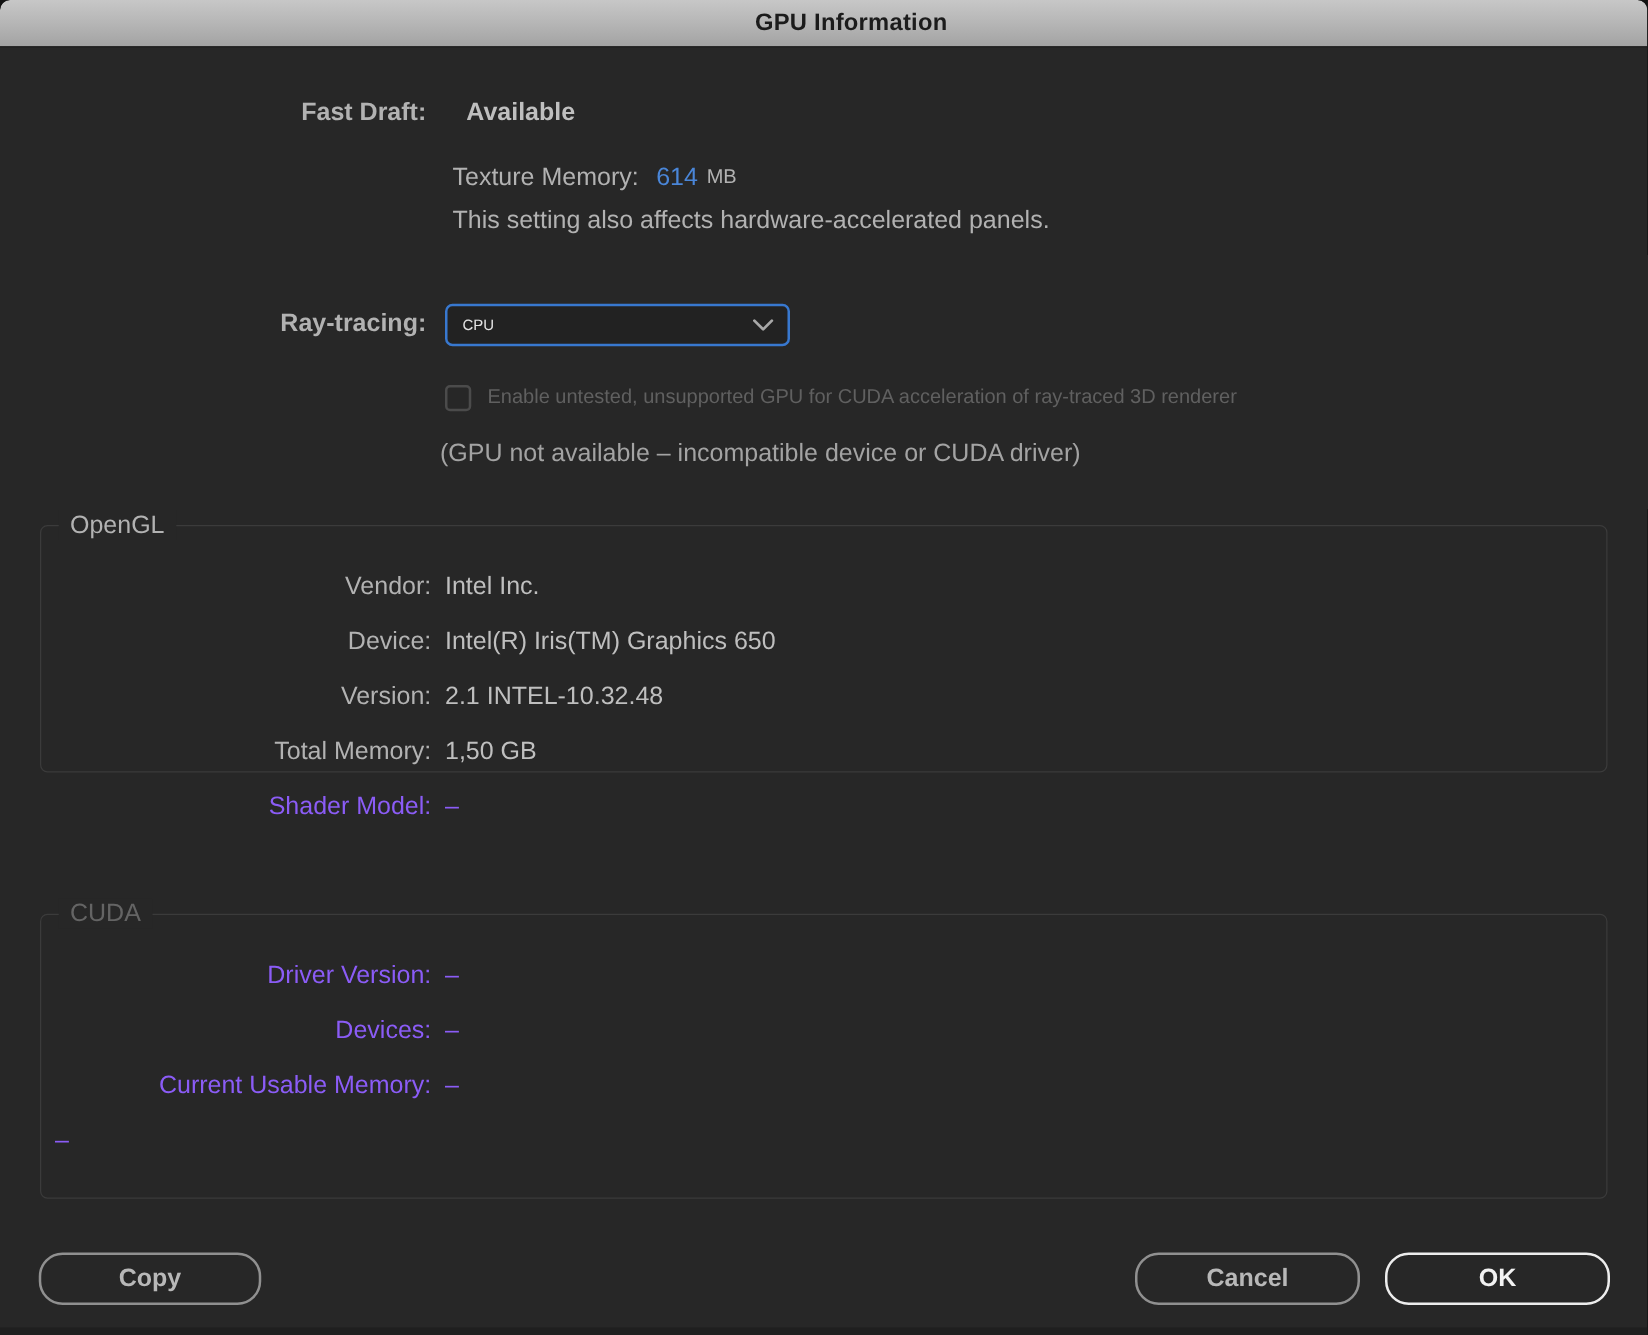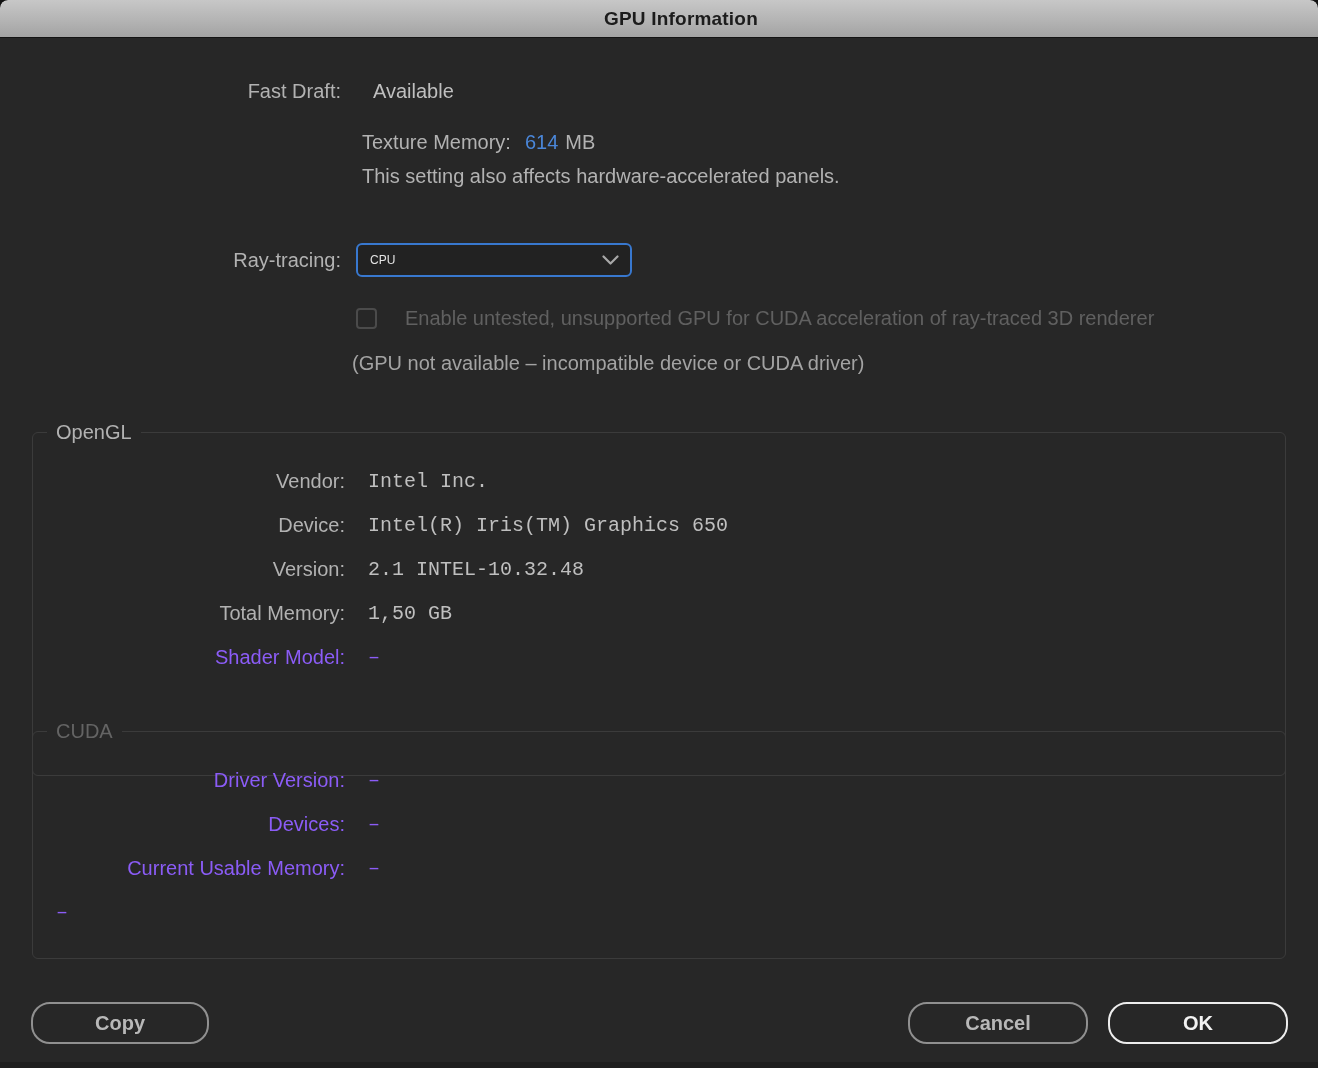--- a/index.html
+++ b/index.html
@@ -15,64 +15,64 @@
     position:absolute;top:0;left:0;width:100%;height:38px;
     background:linear-gradient(180deg,#c7c7c7 0%,#b4b4b4 55%,#a3a3a3 100%);
     border-bottom:1px solid #141414;
     display:flex;align-items:center;justify-content:center;
     border-radius:8px 8px 0 0;
     padding-left:44px;
   }
   .titlebar .title{
     font-size:19px;font-weight:bold;color:#1c1c1c;letter-spacing:.2px;
   }
-  .row-abs{position:absolute;left:0;width:100%;display:flex;align-items:flex-end;height:24px;}
+  .row-abs{position:absolute;left:0;width:100%;display:flex;align-items:flex-start;height:24px;font-weight:bold;}
   .lbl{color:#b2b2b2;font-size:20px;}
   .val{color:#bfbfbf;font-size:20px;}
   .dim .lbl,.dim .val{color:#8b5cf6;}
   .col-label-top{width:341px;text-align:right;flex:none;}
   .col-val-top{margin-left:32px;white-space:nowrap;}
 
   .texmem{position:absolute;left:362px;top:130px;height:24px;display:flex;align-items:center;white-space:nowrap;}
   .texmem .num{color:#4a86d8;font-size:20px;margin-left:14px;}
-  .texmem .unit{color:#b2b2b2;font-size:20px;margin-left:7px;text-align:center;}
+  .texmem .unit{color:#b2b2b2;font-size:16px;margin-left:7px;text-align:center;}
   .texnote{
     position:absolute;left:362px;top:163px;width:505px;
     color:#b2b2b2;font-size:20px;line-height:26px;
   }
 
   .dropdown{
     position:absolute;left:356px;top:243px;width:276px;height:34px;
     background:#222222;border:2px solid #3878cf;border-radius:6px;
     display:flex;align-items:center;cursor:default;
   }
   .dropdown .sel{color:#e3e3e3;font-size:12px;margin-left:12px;flex:1;}
   .dropdown .chev{margin-right:11px;display:flex;align-items:center;}
 
   .checkrow{position:absolute;left:356px;top:305px;height:26px;display:flex;align-items:center;}
   .checkbox{
     width:21px;height:21px;border:2px solid #4b4b4b;border-radius:4px;
     background:transparent;flex:none;
   }
-  .checkrow .cklbl{color:#606060;font-size:20px;margin-left:28px;white-space:nowrap;}
+  .checkrow .cklbl{color:#606060;font-size:16px;margin-left:13px;white-space:nowrap;}
 
   .statusnote{position:absolute;left:352px;top:352px;color:#a3a3a3;font-size:20px;white-space:nowrap;}
 
   .groupbox{
     position:absolute;left:32px;width:1254px;
     border:1px solid #3b3b3b;border-radius:6px;
   }
   .groupbox .boxtitle{
     position:absolute;top:-13px;left:14px;background:#272727;
     padding:0 9px;font-size:20px;color:#b2b2b2;line-height:24px;
   }
   .groupbox.dimbox .boxtitle{color:#646464;}
   .grouprow{position:absolute;left:0;width:100%;display:flex;align-items:center;height:24px;}
   .col-label-box{width:312px;text-align:right;flex:none;}
-  .col-val-box{margin-left:23px;white-space:nowrap;font-family:Liberation Mono, monospace;}
+  .col-val-box{margin-left:11px;white-space:nowrap;}
 
   .btn{
     position:absolute;top:1002px;height:42px;border-radius:19px;
     background:transparent;border:2px solid #909090;
     color:#b8b8b8;font-size:20px;font-weight:bold;
     font-family:"Liberation Sans",sans-serif;
     display:flex;align-items:center;justify-content:center;cursor:default;
   }
   .btn.default{border:2.5px solid #ededed;color:#f2f2f2;}
   .bottom-edge{position:absolute;left:0;bottom:0;width:100%;height:6px;background:#1f1f1f;}
@@ -110,21 +110,21 @@
     </span>
   </div>
 
   <div class="checkrow">
     <span class="checkbox"></span>
     <span class="cklbl">Enable untested, unsupported GPU for CUDA acceleration of ray-traced 3D renderer</span>
   </div>
 
   <div class="statusnote">(GPU not available – incompatible device or CUDA driver)</div>
 
-  <div class="groupbox" style="top:432px;height:344px;">
+  <div class="groupbox" style="top:420px;height:198px;">
     <span class="boxtitle">OpenGL</span>
     <div class="grouprow" style="top:36px">
       <span class="lbl col-label-box">Vendor:</span>
       <span class="val col-val-box">Intel Inc.</span>
     </div>
     <div class="grouprow" style="top:80px">
       <span class="lbl col-label-box">Device:</span>
       <span class="val col-val-box">Intel(R) Iris(TM) Graphics 650</span>
     </div>
     <div class="grouprow" style="top:124px">

